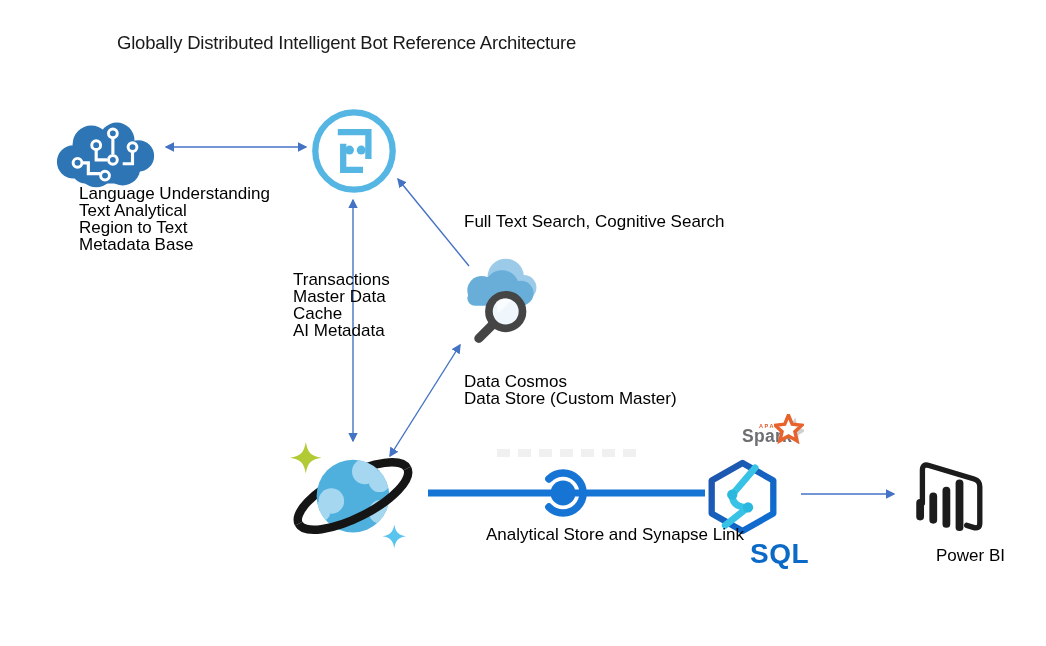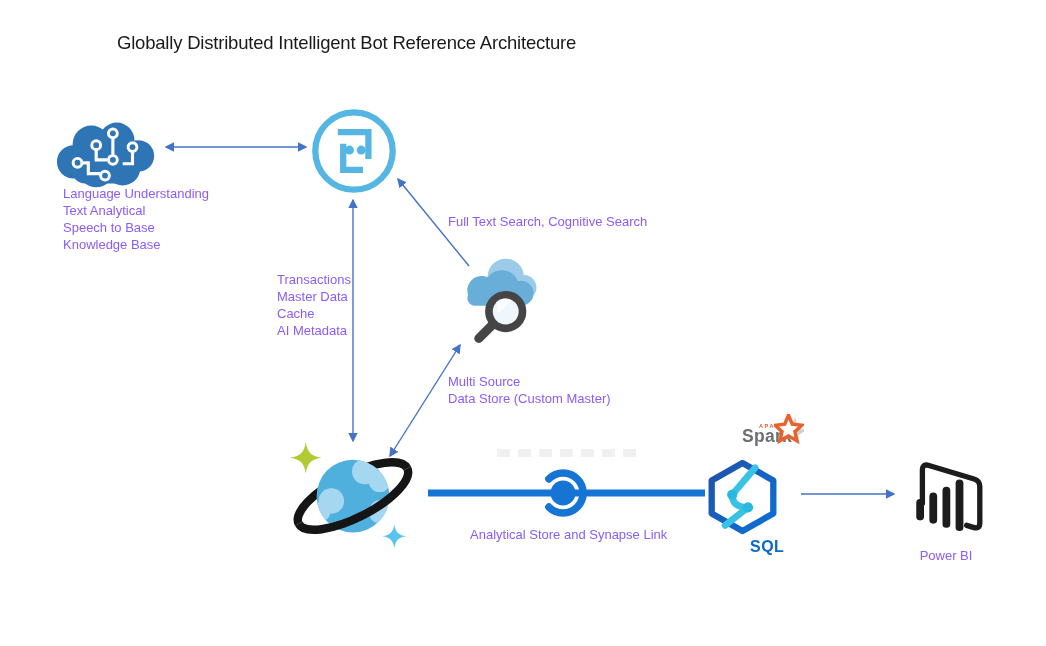--- a/index.html
+++ b/index.html
@@ -5,40 +5,40 @@
   html,body{margin:0;padding:0;background:#fff;}
   .canvas{
     position:relative;width:1038px;height:646px;background:#ffffff;
     font-family:"Liberation Sans",sans-serif;overflow:hidden;border-radius:25px;
   }
   .title{
     position:absolute;left:117px;top:32px;font-size:18.5px;font-weight:500;
     color:#1a1a1a;letter-spacing:-0.2px;white-space:nowrap;
   }
   .label{
-    position:absolute;font-size:13px;line-height:17px;color:#8b5cf6;white-space:nowrap;
+    position:absolute;font-size:17px;line-height:17px;color:#000000;white-space:nowrap;margin-left:16px;
   }
   .icon{position:absolute;}
   .edges{position:absolute;left:0;top:0;z-index:1;}
   .icon,.label,.title{z-index:2;}
   .sql-text{
-    position:absolute;left:750px;top:538px;font-size:16px;font-weight:700;
+    position:absolute;left:750px;top:538px;font-size:28px;font-weight:700;
     color:#0B69C7;letter-spacing:0.5px;z-index:2;
   }
   .spark{position:absolute;left:738px;top:420px;width:70px;height:34px;z-index:2;}
   .spark .apache{
     position:absolute;left:21px;top:3px;font-size:5.5px;font-weight:700;
     letter-spacing:1.6px;color:#E05A2B;
   }
   .spark .word{
     position:absolute;left:4px;top:6px;font-size:17.5px;font-weight:700;color:#6E6F71;
     letter-spacing:0.3px;
   }
   .spark svg{position:absolute;left:36px;top:-6px;}
-  .pbi-caption{position:absolute;left:903px;top:547px;width:86px;text-align:center;}
+  .pbi-caption{position:absolute;left:903px;top:547px;width:86px;text-align:right;}
 </style>
 </head>
 <body>
 
 <div class="canvas">
 
   <svg class="edges" width="1046" height="646" viewBox="0 0 1046 646">
     <defs>
       <marker id="ah" viewBox="0 0 10 10" refX="8.5" refY="5" markerWidth="9.5" markerHeight="9.5" orient="auto-start-reverse" markerUnits="userSpaceOnUse">
         <path d="M0,0 L10,5 L0,10 z" fill="#4472C4"></path>
@@ -188,37 +188,37 @@
         <rect x="28.5" y="49" width="9.5" height="38" rx="4.7"></rect>
         <rect x="44.5" y="42" width="9.5" height="50" rx="4.7"></rect>
         <rect x="60.5" y="33" width="9.5" height="63" rx="4.7"></rect>
       </g>
     </svg>
   </div>
 
   <div class="label" style="left:63px;top:185px;">
     <div>Language Understanding</div>
     <div>Text Analytical</div>
-    <div>Speech to Base</div>
-    <div>Knowledge Base</div>
+    <div>Region to Text</div>
+    <div>Metadata Base</div>
   </div>
 
   <div class="label" style="left:277px;top:271px;">
     <div>Transactions</div>
     <div>Master Data</div>
     <div>Cache</div>
     <div>AI Metadata</div>
   </div>
 
   <div class="label" style="left:448px;top:213px;">
     <div>Full Text Search, Cognitive Search</div>
   </div>
 
   <div class="label" style="left:448px;top:373px;">
-    <div>Multi Source</div>
+    <div>Data Cosmos</div>
     <div>Data Store (Custom Master)</div>
   </div>
 
 
   <div class="label" style="left:470px;top:526px;">
     <div>Analytical Store and Synapse Link</div>
   </div>
 
   <div class="label pbi-caption">Power BI</div>
 

